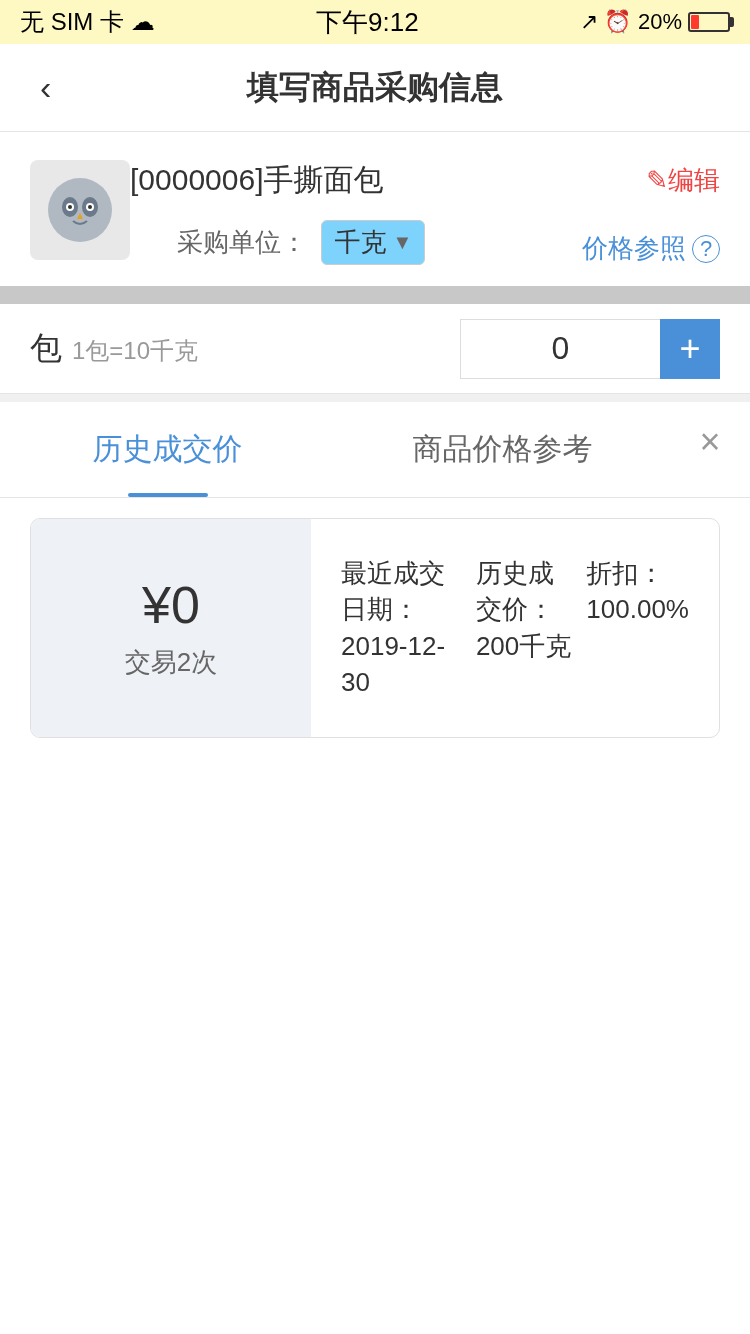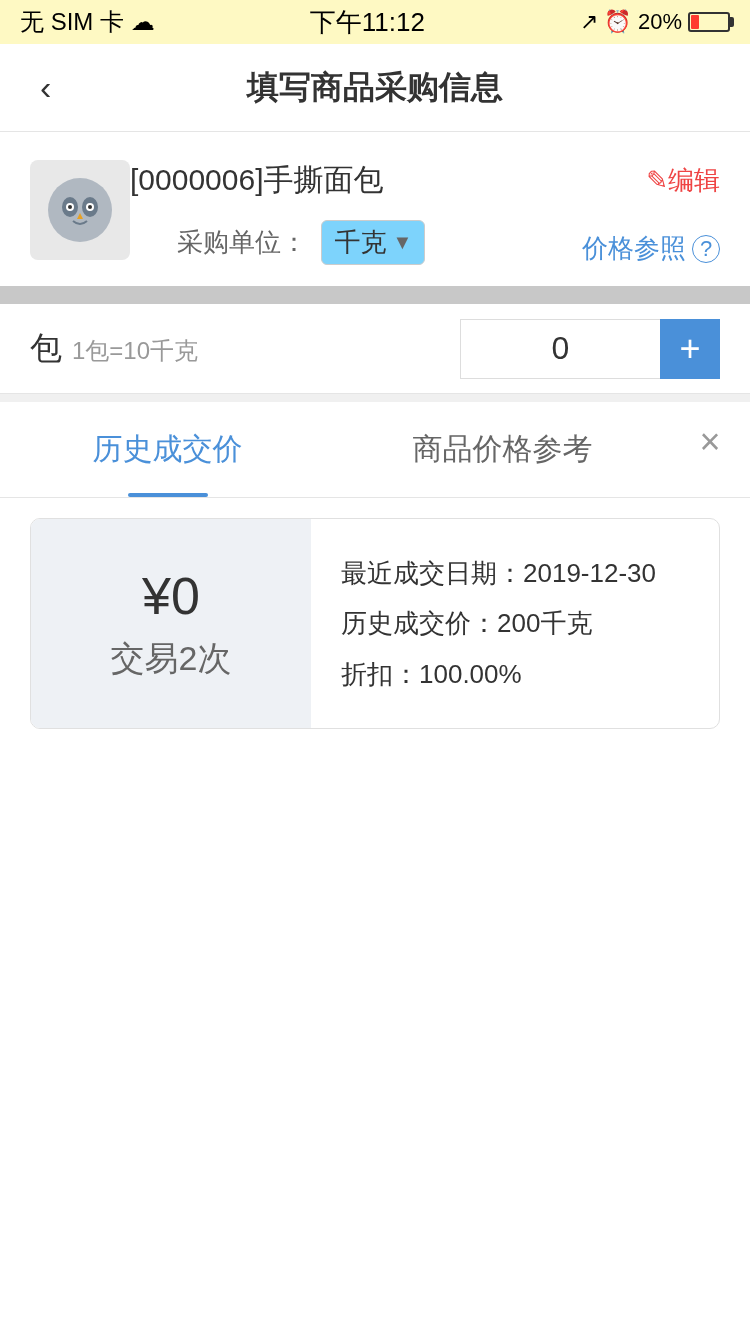--- a/index.html
+++ b/index.html
@@ -292,29 +292,29 @@
       align-items: center;
       justify-content: center;
       padding: 40px 20px;
     }
     .card-price {
       font-size: 52px;
       color: #333;
       font-weight: 500;
     }
     .card-count {
-      font-size: 34px;
+      font-size: 26px;
       color: #666;
       margin-top: 10px;
     }
     .card-right {
       flex: 1;
       padding: 36px 30px;
       display: flex;
-      flex-direction: column;
+      flex-direction: row;
       gap: 14px;
     }
     .card-detail-item {
       font-size: 26px;
       color: #333;
       line-height: 1.4;
     }
 
     
     .page-bg {
@@ -323,21 +323,21 @@
       min-height: 600px;
     }
   </style>
 </head>
 <body>
 
 <div class="status-bar">
   <div class="status-left">
     <span>无 SIM 卡 ☁</span>
   </div>
-  <div class="status-center">下午11:12</div>
+  <div class="status-center">下午9:12</div>
   <div class="status-right">
     <span>↗</span>
     <span>⏰</span>
     <span>20%</span>
     <div class="battery-icon">
       <div class="battery-fill"></div>
     </div>
   </div>
 </div>
 

